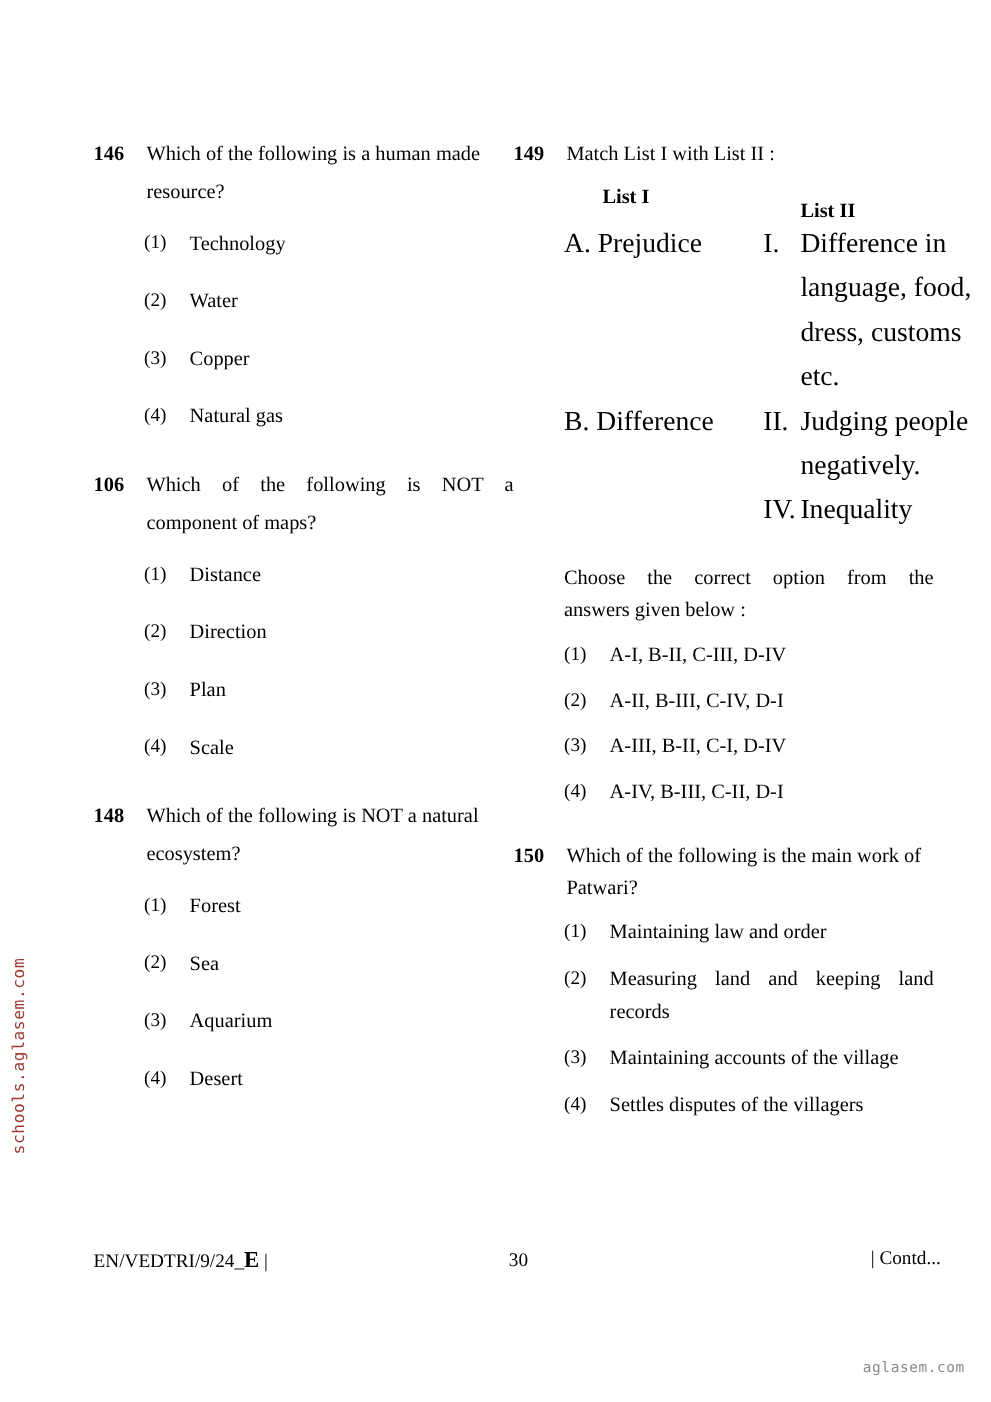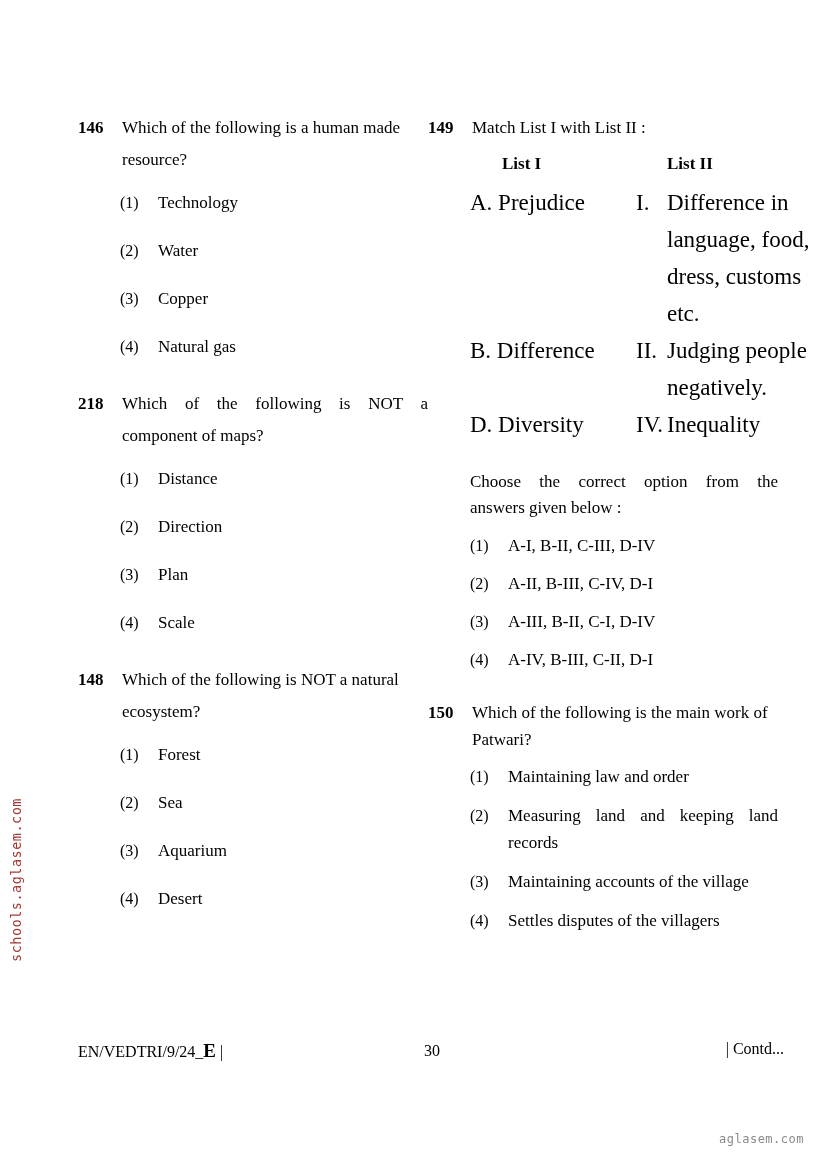--- a/index.html
+++ b/index.html
@@ -122,21 +122,21 @@
     margin-top: 10px;
     padding-left: 42px;
   }
   .match-head {
     position: relative;
     height: 30px;
     font-weight: bold;
     font-size: 17px;
   }
   .match-head .h1 { position: absolute; left: 32px; top: 0; }
-  .match-head .h2 { position: absolute; left: 197px; top: 0; }
+  .match-head .h2 { position: absolute; left: 197px; top: 12px; }
 
   .match-row {
     position: relative;
     font-size: 23px;
     line-height: 37px;
     min-height: 37px;
   }
   .match-row .m-left {
     position: absolute;
     left: 0;
@@ -251,21 +251,21 @@
         </div>
         <div class="opt">
           <span class="opt-mark">(4)</span>
           <span class="opt-body">Natural gas</span>
         </div>
       </div>
     </div>
 
     <div class="q" style="margin-top:28px;">
       <div class="q-head">
-        <span class="q-num">218</span>
+        <span class="q-num">106</span>
         <span class="q-text-justify two-line">
           <span class="l1">Which of the following is NOT a</span>
           <span class="l2">component of maps?</span>
         </span>
       </div>
       <div class="opts">
         <div class="opt">
           <span class="opt-mark">(1)</span>
           <span class="opt-body">Distance</span>
         </div>
@@ -342,21 +342,20 @@
           <span class="m-left">B. Difference</span>
           <span class="m-rnum">II.</span>
           <div class="m-right">
             <span>Judging people</span>
             <span>negatively.</span>
           </div>
         </div>
 
 
         <div class="match-row">
-          <span class="m-left">D. Diversity</span>
           <span class="m-rnum">IV.</span>
           <div class="m-right">
             <span>Inequality</span>
           </div>
         </div>
       </div>
 
       <div class="choose">
         <span class="c1">Choose the correct option from the</span>
         <span class="c2">answers given below :</span>

